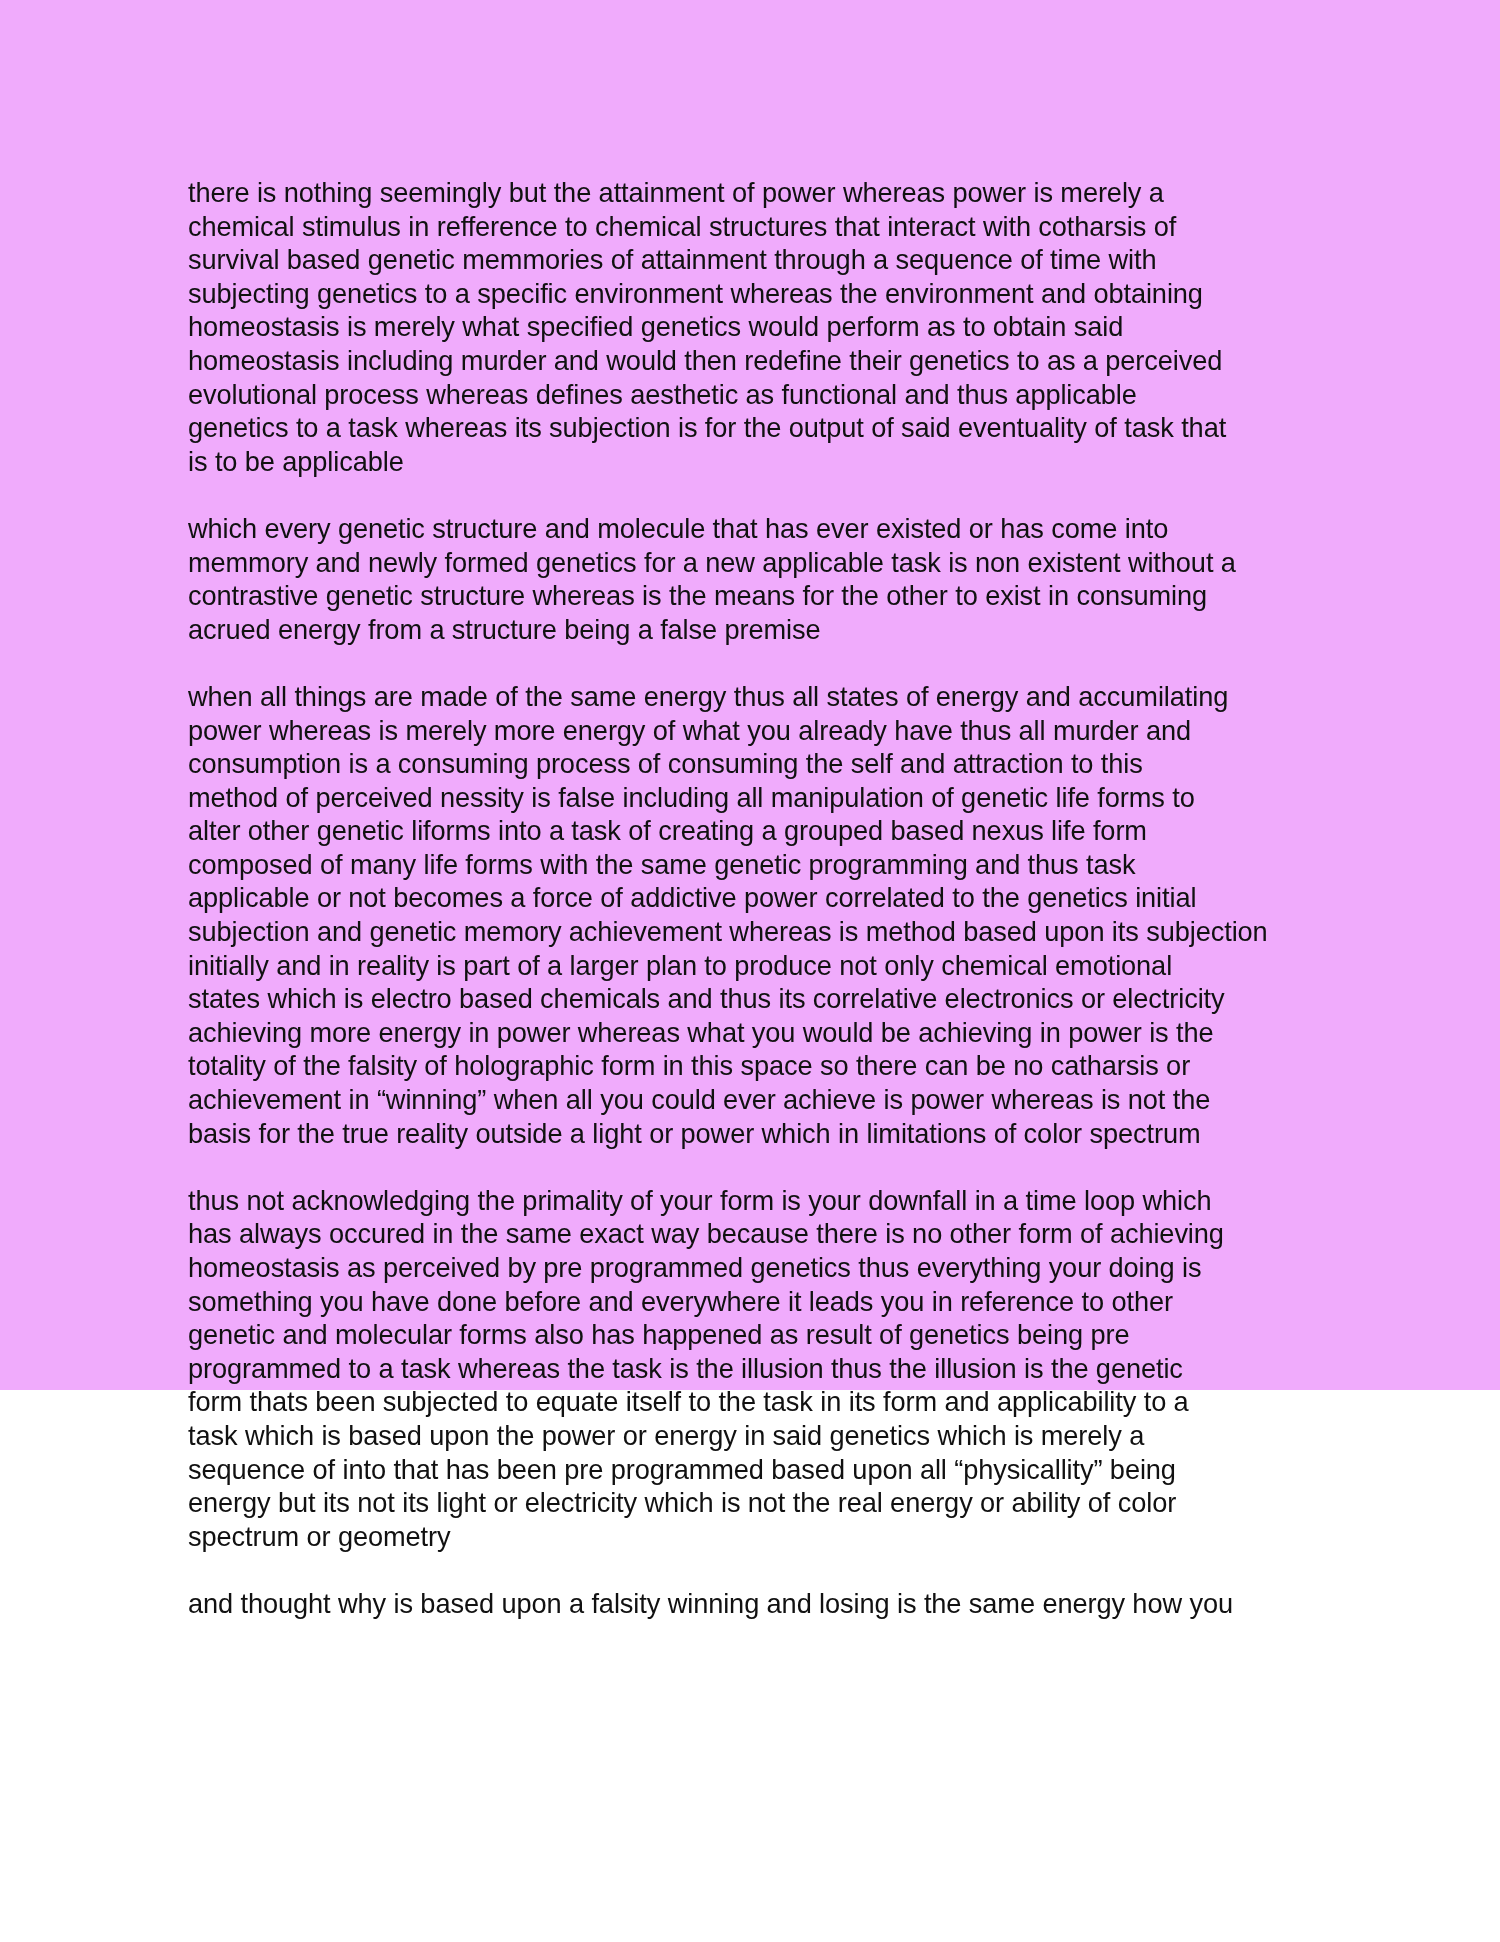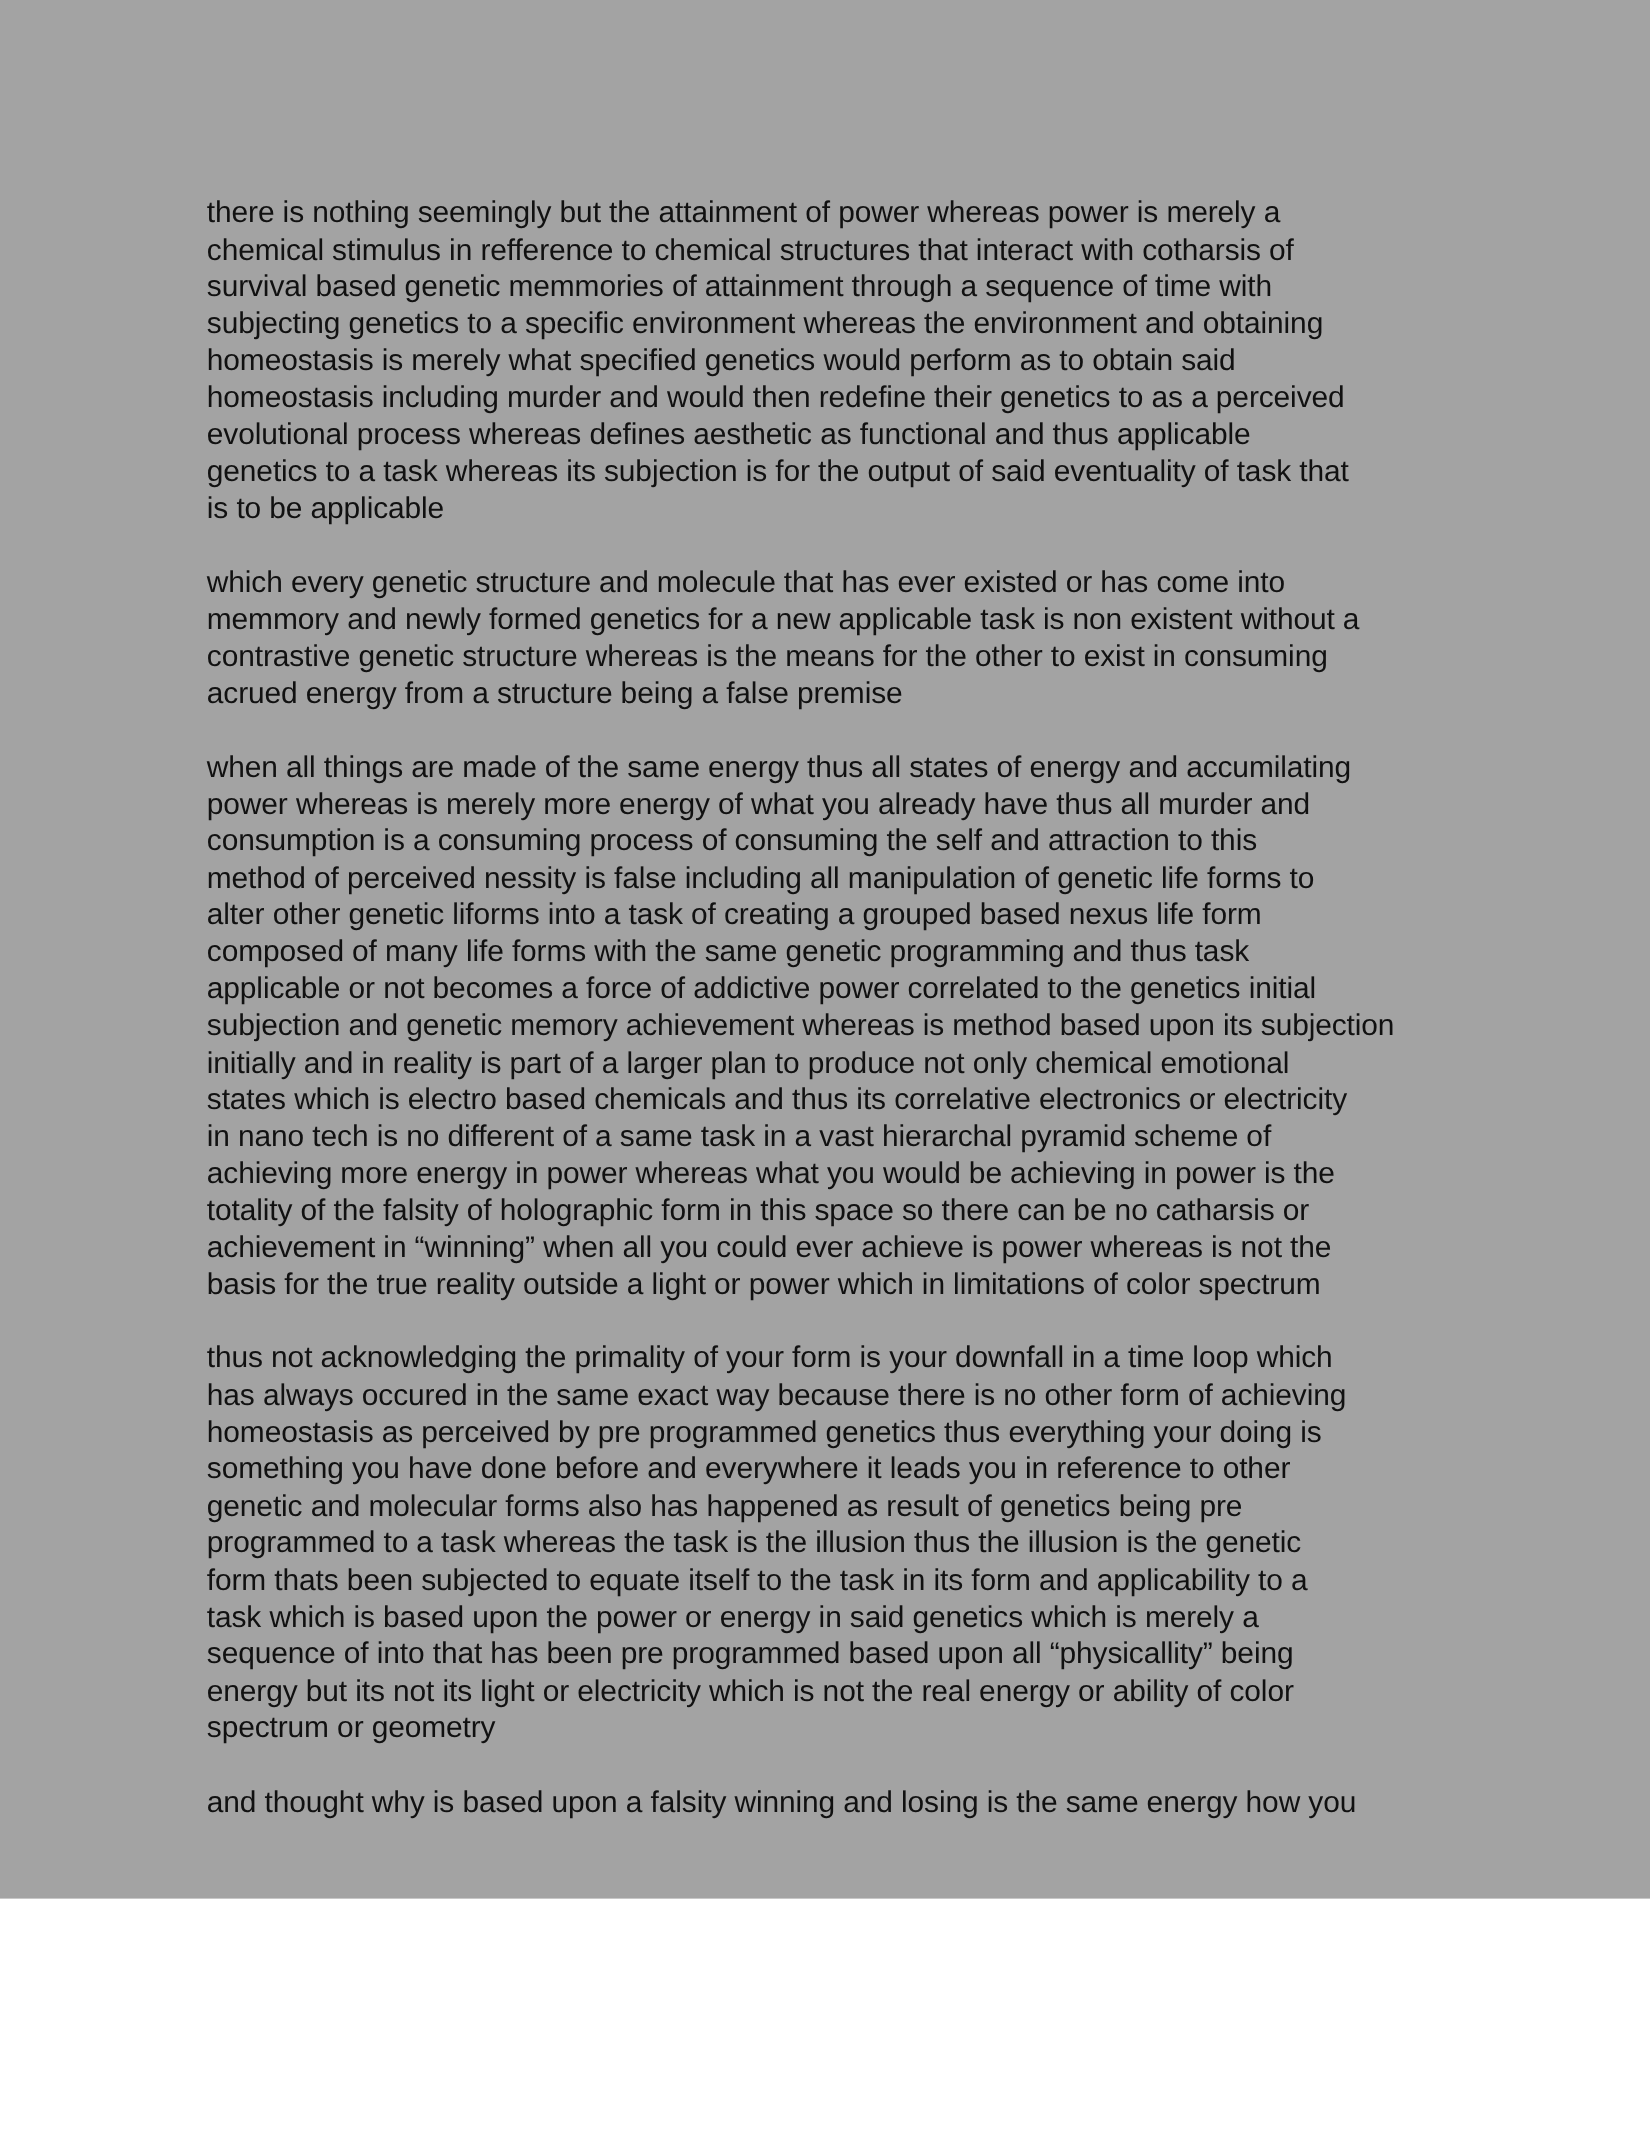--- a/index.html
+++ b/index.html
@@ -1,18 +1,18 @@
 <!DOCTYPE html>
 <html><head>
 <meta charset="utf-8">
 <style>
   html, body { margin: 0; padding: 0; background: #ffffff; }
   body { width: 1500px; height: 1942px; position: relative; overflow: hidden; }
   .page {
-    position: absolute; left: 0; top: 0; width: 1500px; height: 1726px; background: #a3a3a3;
+    position: absolute; left: 0; top: 0; width: 1500px; height: 1390px; background: #f0abfc;
   }
   .text-block {
     position: absolute; left: 188px; top: 176px; width: 1140px;
     font-family: "Liberation Sans", sans-serif;
     font-size: 27.2px;
     line-height: 33.6px;
     color: #111111;
     letter-spacing: -0.1px;
   }
   .para { margin: 0 0 33.6px 0; }
@@ -44,21 +44,20 @@
         <span class="line">when all things are made of the same energy thus all states of energy and accumilating</span>
         <span class="line">power whereas is merely more energy of what you already have thus all murder and</span>
         <span class="line">consumption is a consuming process of consuming the self and attraction to this</span>
         <span class="line">method of perceived nessity is false including all manipulation of genetic life forms to</span>
         <span class="line">alter other genetic liforms into a task of creating a grouped based nexus life form</span>
         <span class="line">composed of many life forms with the same genetic programming and thus task</span>
         <span class="line">applicable or not becomes a force of addictive power correlated to the genetics initial</span>
         <span class="line">subjection and genetic memory achievement whereas is method based upon its subjection</span>
         <span class="line">initially and in reality is part of a larger plan to produce not only chemical emotional</span>
         <span class="line">states which is electro based chemicals and thus its correlative electronics or electricity</span>
-        <span class="line">in nano tech is no different of a same task in a vast hierarchal pyramid scheme of</span>
         <span class="line">achieving more energy in power whereas what you would be achieving in power is the</span>
         <span class="line">totality of the falsity of holographic form in this space so there can be no catharsis or</span>
         <span class="line">achievement in “winning” when all you could ever achieve is power whereas is not the</span>
         <span class="line">basis for the true reality outside a light or power which in limitations of color spectrum</span>
       </div>
       <div class="para">
         <span class="line">thus not acknowledging the primality of your form is your downfall in a time loop which</span>
         <span class="line">has always occured in the same exact way because there is no other form of achieving</span>
         <span class="line">homeostasis as perceived by pre programmed genetics thus everything your doing is</span>
         <span class="line">something you have done before and everywhere it leads you in reference to other</span>

